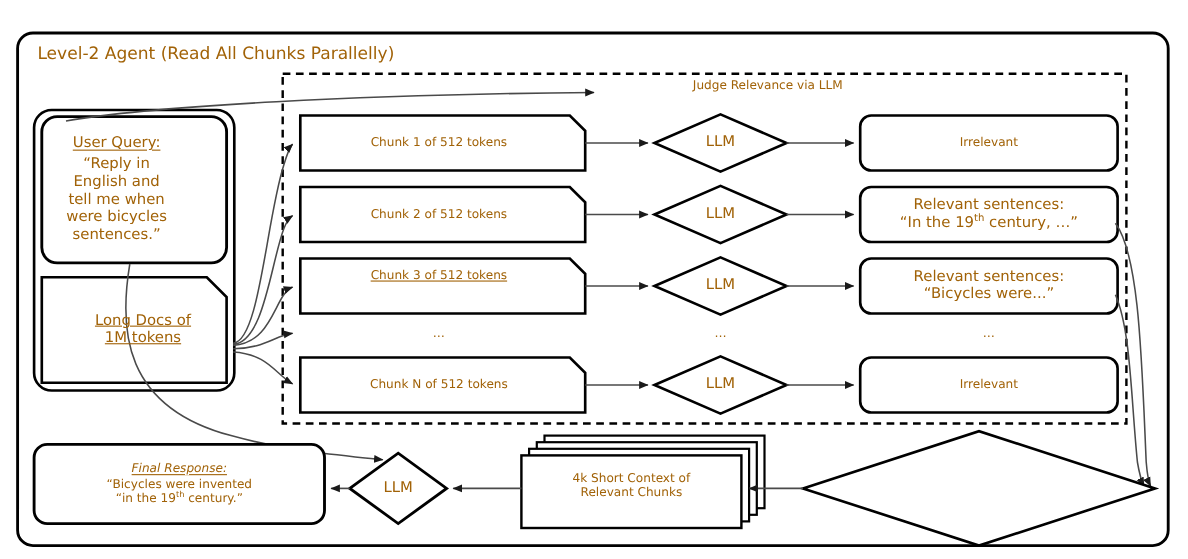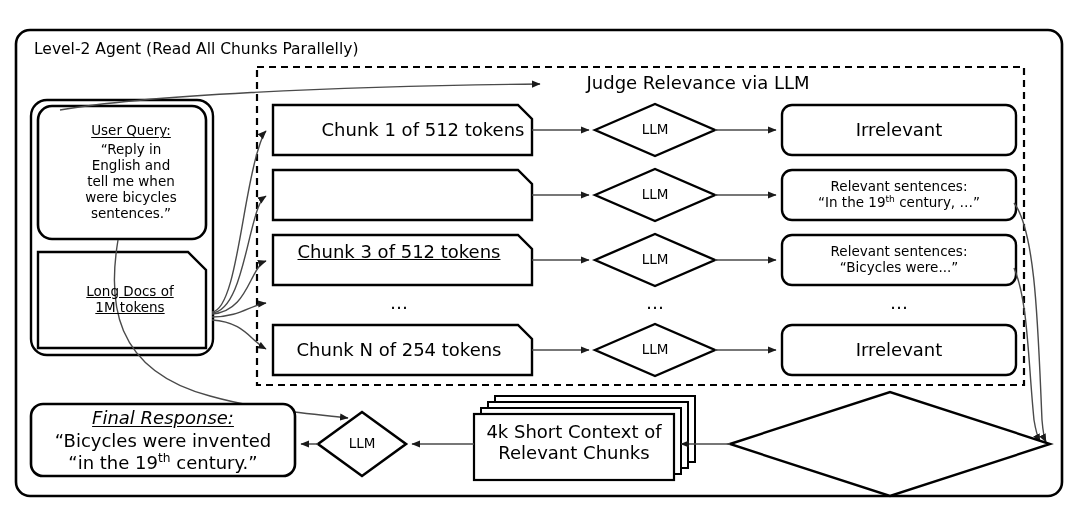--- a/index.html
+++ b/index.html
@@ -1,24 +1,24 @@
 <!DOCTYPE html>
 <html><head>
 <meta charset="utf-8">
 <style>
   html,body{margin:0;padding:0;background:#ffffff;}
   body{font-family:"DejaVu Sans","Liberation Sans",sans-serif;}
   #stage{position:relative;width:1080px;height:508px;background:#ffffff;overflow:hidden;}
   #vec{position:absolute;left:0;top:0;width:1080px;height:508px;}
-  .lbl{position:absolute;color:#000000;text-align:center;line-height:1.18;
+  .lbl{position:absolute;color:#a16207;text-align:center;line-height:1.18;
        font-family:"DejaVu Sans","Liberation Sans",sans-serif;
        display:flex;align-items:center;justify-content:center;
        flex-direction:column;pointer-events:none;}
   .t16{font-size:15.5px;}
-  .t15{font-size:18px;}
+  .t15{font-size:11px;}
   .t14{font-size:13.5px;}
   .ul{text-decoration:underline;text-underline-offset:2px;}
   sup{font-size:0.68em;vertical-align:super;line-height:0;margin-top:38px;}
 </style>
 </head>
 <body>
 
 <div id="stage">
 
   <svg id="vec" viewBox="0 0 1080 508">
@@ -91,37 +91,38 @@
 
     <line x1="318" y1="444" x2="301" y2="444" stroke="#4a4a4a" stroke-width="1.5" marker-end="url(#ah)"></line>
     <line x1="474" y1="444" x2="412" y2="444" stroke="#4a4a4a" stroke-width="1.5" marker-end="url(#ah)"></line>
     <line x1="730" y1="444" x2="681" y2="444" stroke="#4a4a4a" stroke-width="1.5" marker-end="url(#ah)"></line>
   </svg>
 
   <div class="lbl t16" style="left:34px;top:40px;width:420px;height:26px;justify-content:flex-start;align-items:flex-start;text-align:left;">Level-2 Agent (Read All Chunks Parallelly)</div>
 
   <div class="lbl t15" style="left:548px;top:72px;width:300px;height:24px;justify-content:flex-start;align-items:center;text-align:left;">Judge Relevance via LLM</div>
 
-  <div class="lbl" style="left:52px;top:108px;width:132px;height:129px;padding-left:13px;">
+  <div class="lbl" style="left:40px;top:108px;width:132px;height:129px;">
     <div class="t14 ul" style="margin-bottom:3px;">User Query:</div>
     <div class="t14">“Reply in</div>
     <div class="t14">English and</div>
     <div class="t14">tell me when</div>
     <div class="t14">were bicycles</div>
     <div class="t14">sentences.”</div>
   </div>
 
   <div class="lbl" style="left:48px;top:254px;width:164px;height:92px;text-decoration:underline;">
     <div class="t14">Long Docs of</div>
     <div class="t14">1M tokens</div>
   </div>
 
-  <div class="lbl t15" style="left:273px;top:105px;width:252px;height:50px;margin-left:24px;">Chunk 1 of 512 tokens</div>
+  <div class="lbl t15" style="left:273px;top:105px;width:252px;height:50px;">Chunk 1 of 512 tokens</div>
+  <div class="lbl t15" style="left:273px;top:170px;width:252px;height:50px;">Chunk 2 of 512 tokens</div>
   <div class="lbl t15" style="left:273px;top:235px;width:252px;height:33px;text-decoration:underline;">Chunk 3 of 512 tokens</div>
-  <div class="lbl t15" style="left:273px;top:325px;width:252px;height:50px;">Chunk N of 254 tokens</div>
+  <div class="lbl t15" style="left:273px;top:325px;width:252px;height:50px;">Chunk N of 512 tokens</div>
 
   <div class="lbl t15" style="left:273px;top:290px;width:252px;height:26px;">…</div>
   <div class="lbl t15" style="left:595px;top:290px;width:120px;height:26px;">…</div>
   <div class="lbl t15" style="left:782px;top:290px;width:234px;height:26px;">…</div>
 
   <div class="lbl t14" style="left:605px;top:117px;width:100px;height:26px;">LLM</div>
   <div class="lbl t14" style="left:605px;top:182px;width:100px;height:26px;">LLM</div>
   <div class="lbl t14" style="left:605px;top:247px;width:100px;height:26px;">LLM</div>
   <div class="lbl t14" style="left:605px;top:337px;width:100px;height:26px;">LLM</div>
 

